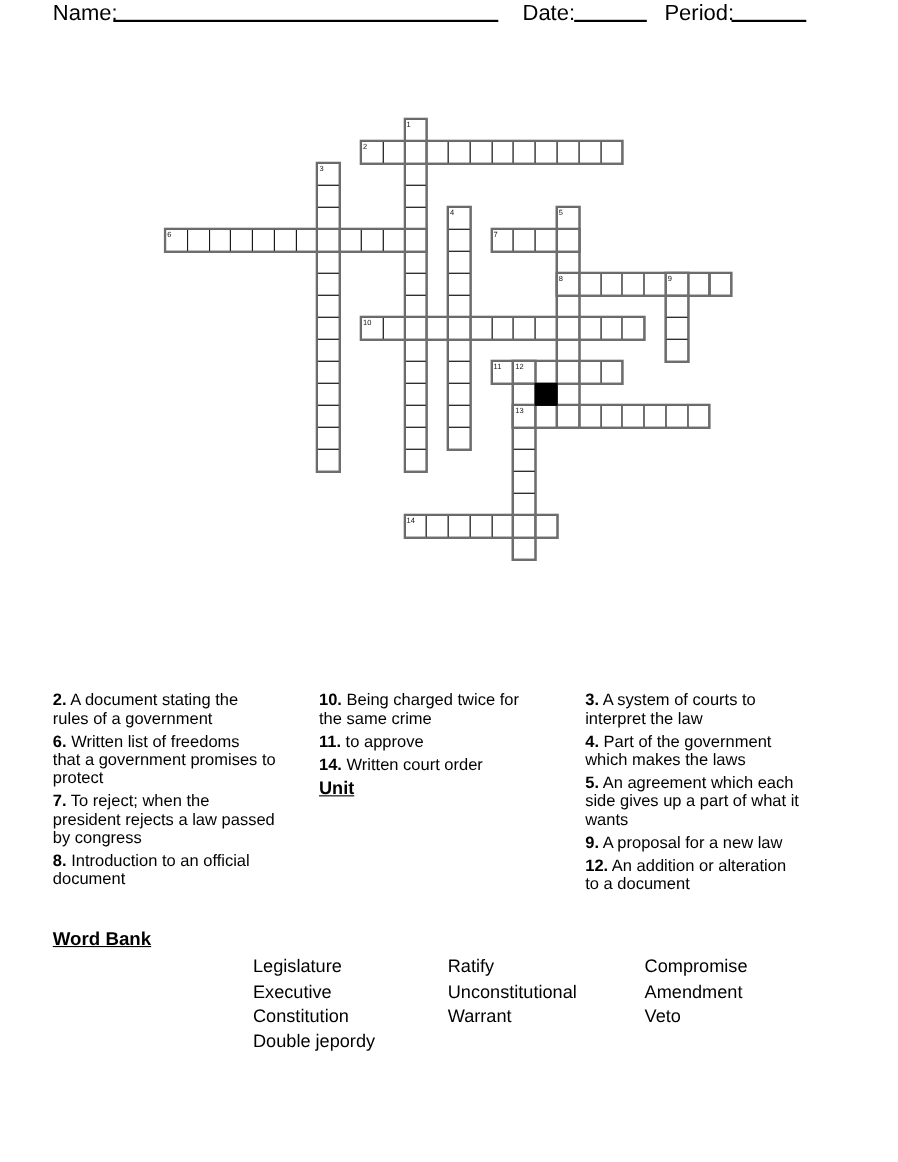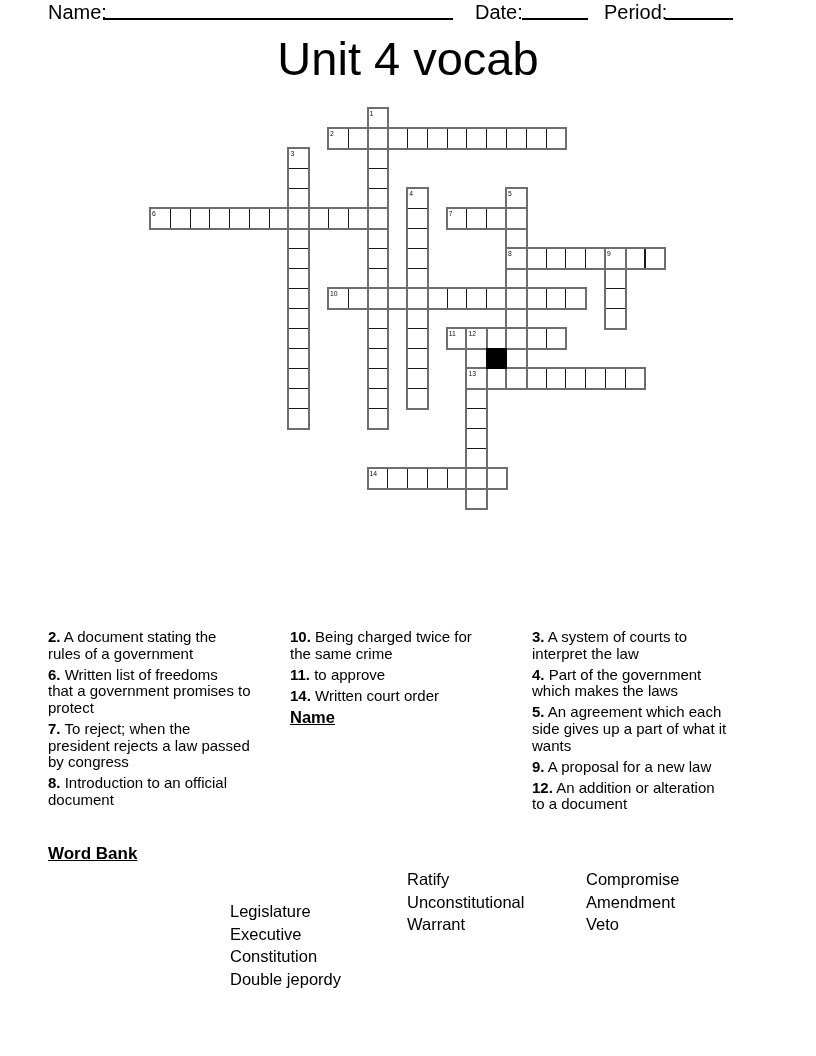--- a/index.html
+++ b/index.html
@@ -31,39 +31,38 @@
                text-decoration:underline;margin:0 0 5px 0;}
   .clue{font-size:15px;line-height:16.6px;margin:0 0 4.5px 0;}
   .cnum{font-weight:700;}
   .ctext{white-space:pre-line;}
 
   
   .wordbank{position:absolute;left:48px;top:845px;width:740px;height:120px;}
   .wb-header{font-size:17px;line-height:18px;font-weight:700;text-decoration:underline;}
   .wb-col{position:absolute;top:23px;font-size:16.5px;line-height:22.7px;}
   .wb-col.w1{left:0;}
-  .wb-col.w2{left:182px;margin-top:32px;}
+  .wb-col.w2{left:182px;}
   .wb-col.w3{left:359px;}
   .wb-col.w4{left:538px;}
 </style>
 </head>
 <body>
 
 <div class="page">
 
   <div>
     <span class="hdr-label" style="left:48px">Name:</span>
     <span class="hdr-line" style="left:103px;width:350px"></span>
     <span class="hdr-label" style="left:475px">Date:</span>
     <span class="hdr-line" style="left:522px;width:66px"></span>
     <span class="hdr-label" style="left:604px">Period:</span>
     <span class="hdr-line" style="left:665px;width:68px"></span>
   </div>
 
-  <div class="title">Unit 4 vocab</div>
 
   <div class="grid">
       <div class="cell" style="left: 367.58px; top: 108px;"></div>
       <div class="cell" style="left: 367.58px; top: 128px;"></div>
       <div class="cell" style="left: 367.58px; top: 148px;"></div>
       <div class="cell" style="left: 367.58px; top: 168px;"></div>
       <div class="cell" style="left: 367.58px; top: 188px;"></div>
       <div class="cell" style="left: 367.58px; top: 208px;"></div>
       <div class="cell" style="left: 367.58px; top: 228px;"></div>
       <div class="cell" style="left: 367.58px; top: 248px;"></div>
@@ -236,21 +235,21 @@
 by congress</span></div>
     <div class="clue"><span class="cnum">8.</span> <span class="ctext">Introduction to an official
 document</span></div>
   </div>
 
   <div class="clue-col c2">
     <div class="clue"><span class="cnum">10.</span> <span class="ctext">Being charged twice for
 the same crime</span></div>
     <div class="clue"><span class="cnum">11.</span> <span class="ctext">to approve</span></div>
     <div class="clue"><span class="cnum">14.</span> <span class="ctext">Written court order</span></div>
-    <div class="clue-header">Name</div>
+    <div class="clue-header">Unit</div>
   </div>
 
   <div class="clue-col c3">
     <div class="clue"><span class="cnum">3.</span> <span class="ctext">A system of courts to
 interpret the law</span></div>
     <div class="clue"><span class="cnum">4.</span> <span class="ctext">Part of the government
 which makes the laws</span></div>
     <div class="clue"><span class="cnum">5.</span> <span class="ctext">An agreement which each
 side gives up a part of what it
 wants</span></div>

